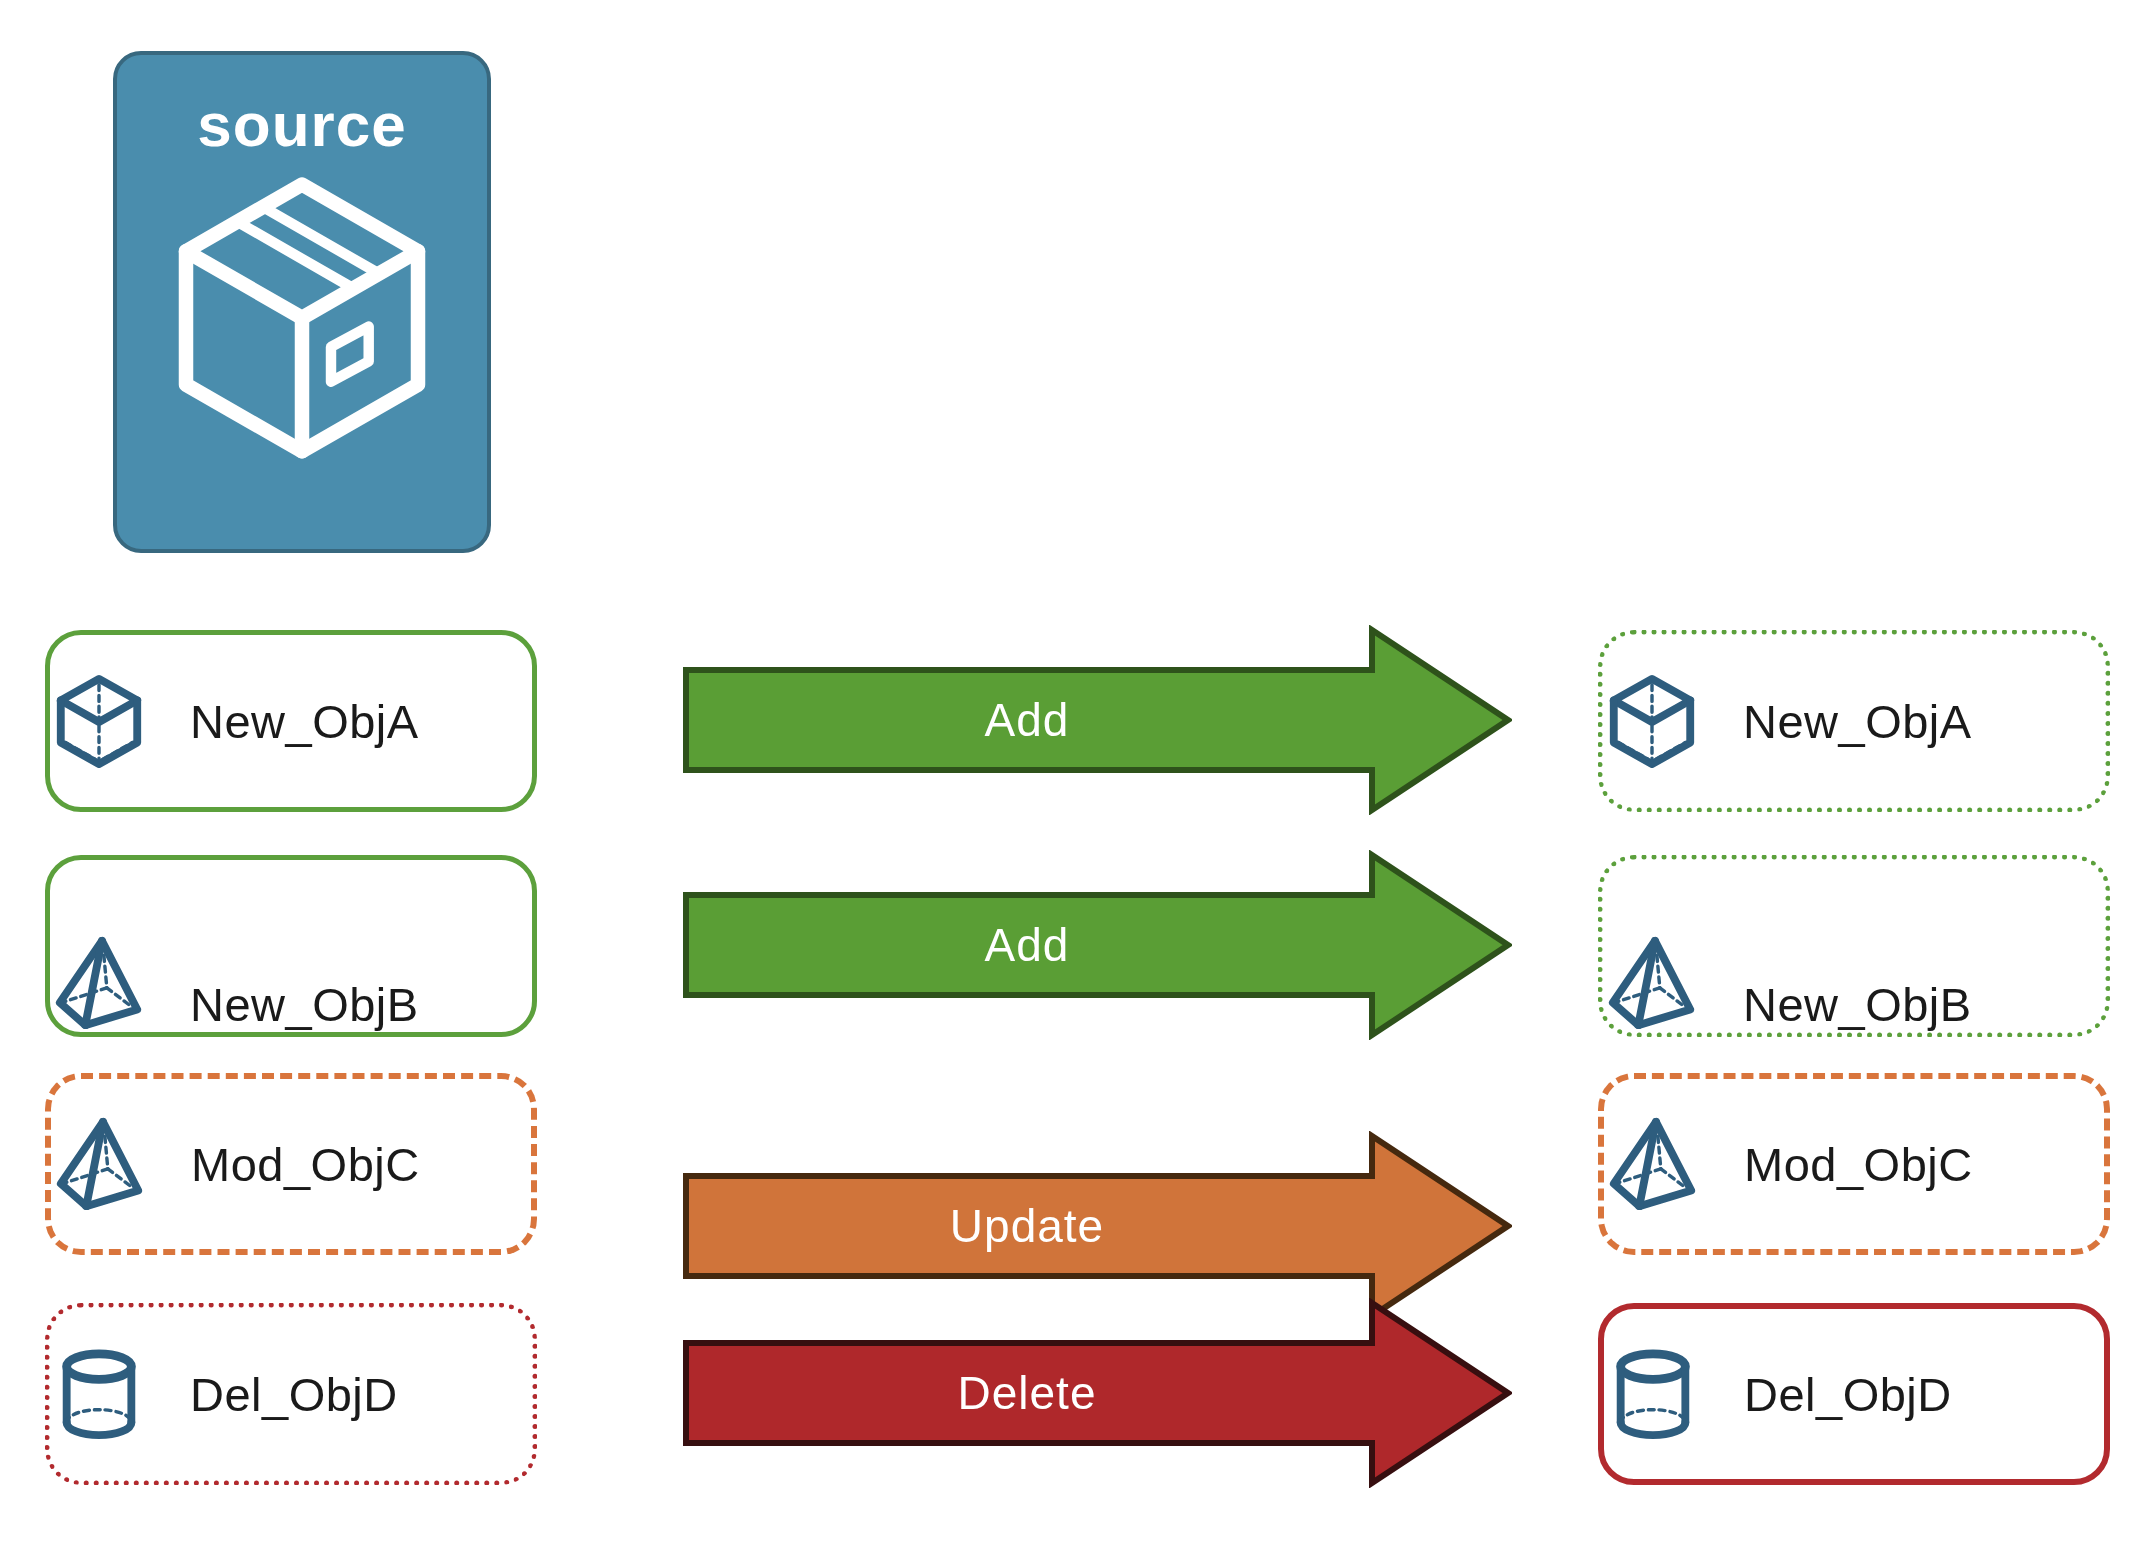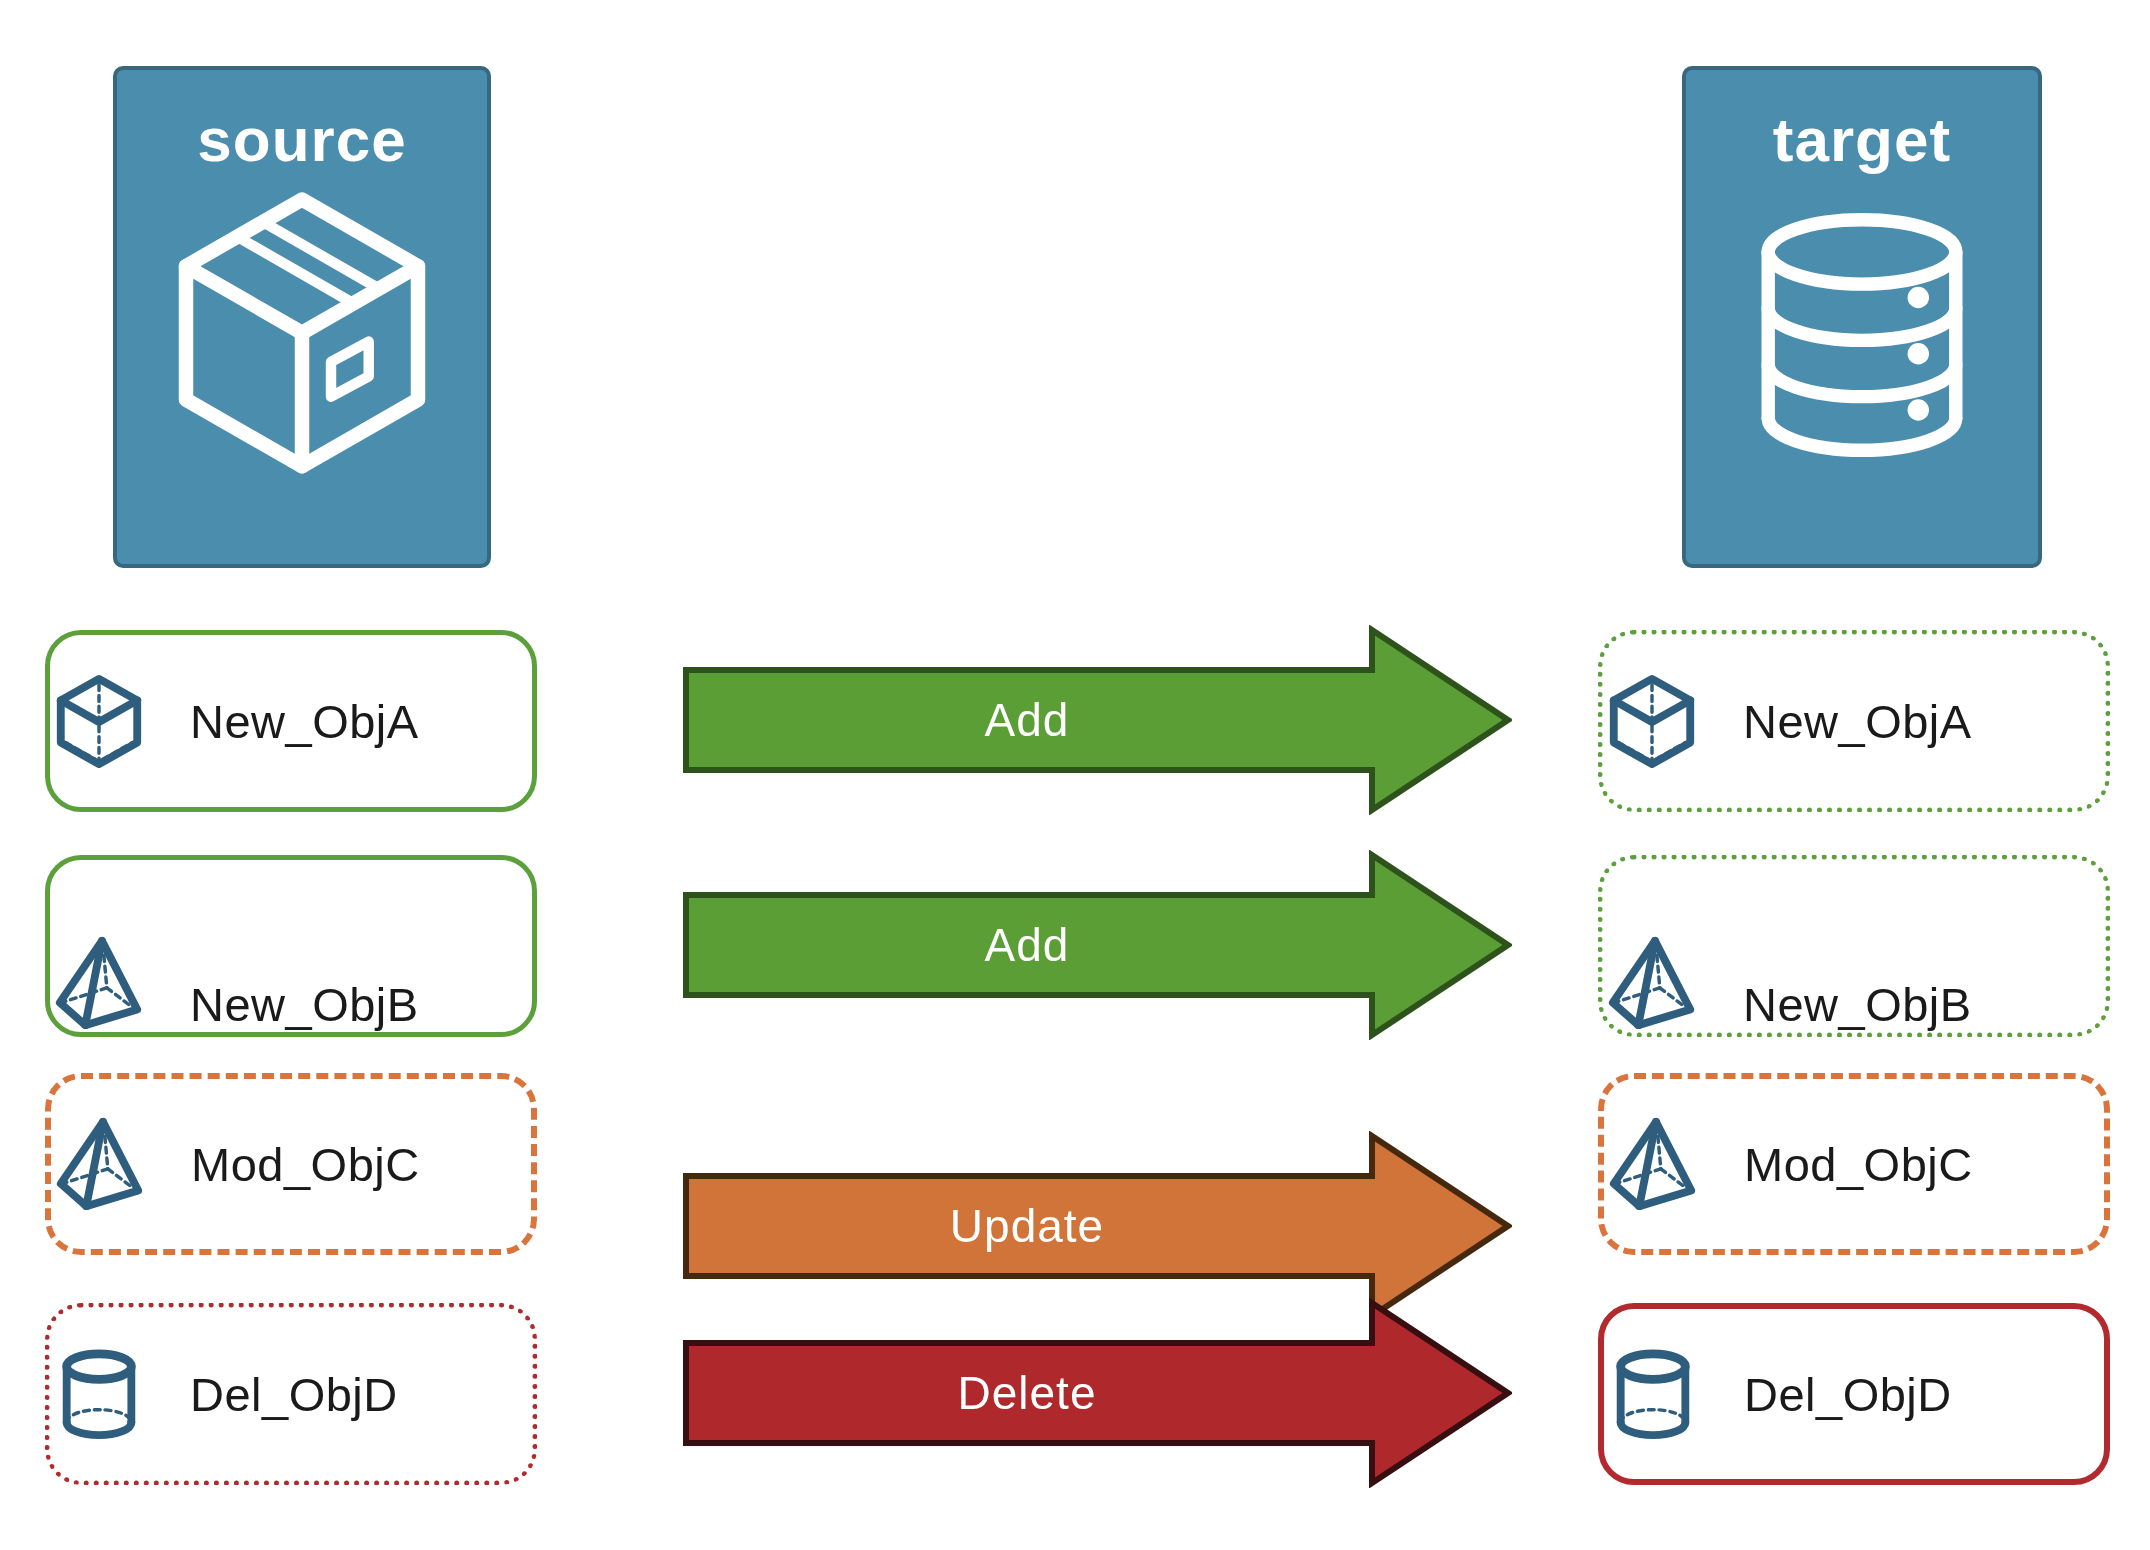--- a/index.html
+++ b/index.html
@@ -8,25 +8,25 @@
     width: 2150px;
     height: 1550px;
     background: #ffffff;
     overflow: hidden;
     font-family: "Liberation Sans", sans-serif;
   }
 
   
   .node {
     position: absolute;
-    top: 66px;
+    top: 51px;
     height: 502px;
     background: var(--node-fill, #4A8DAD);
     border: 4px solid var(--node-border, #38687F);
-    border-radius: 10px;
+    border-radius: 28px;
     box-sizing: border-box;
     display: flex;
     flex-direction: column;
     align-items: center;
   }
   .node.source { left: 113px; width: 378px; }
   .node.target { left: 1682px; width: 360px; }
   .node-title {
     margin-top: 34px;
     font-size: 62px;
@@ -105,35 +105,20 @@
         <path stroke-width="5" d="M50 5 L90 28 L50 51 L10 28 Z"></path>
         <path stroke-width="5" d="M10 28 V74 L50 97 L90 74 V28"></path>
         <path stroke-width="5" d="M50 51 V97"></path>
         <path stroke-width="3.6" d="M28 18 L68 41 M37 13 L77 36"></path>
         <path stroke-width="3.6" d="M60 61 L73 54 V66 L60 73 Z"></path>
       </g>
     </svg>
   </div>
 
 
-  <div class="node target">
-    <div class="node-title">target</div>
-    <svg class="node-icon" width="268" height="268" viewBox="0 0 100 100" style="margin-top:26px;">
-      <g class="white-stroke">
-        <ellipse cx="50" cy="19" rx="35" ry="12" stroke-width="5"></ellipse>
-        <path stroke-width="5" d="M15 19 V81 M85 19 V81"></path>
-        <path stroke-width="5" d="M15 81 A35 12 0 0 0 85 81"></path>
-        <path stroke-width="5" d="M15 40 A35 12 0 0 0 85 40"></path>
-        <path stroke-width="5" d="M15 61 A35 12 0 0 0 85 61"></path>
-        <circle cx="71" cy="36" r="4" fill="#ffffff" stroke="none"></circle>
-        <circle cx="71" cy="57" r="4" fill="#ffffff" stroke="none"></circle>
-        <circle cx="71" cy="78" r="4" fill="#ffffff" stroke="none"></circle>
-      </g>
-    </svg>
-  </div>
 
   <div class="obj-box left y0 b-green-solid">
     <svg class="obj-icon" viewBox="0 0 100 100">
       <g class="shape-stroke">
         <path stroke-width="8" d="M50 7 L89 29 L50 51 L11 29 Z"></path>
         <path stroke-width="8" d="M11 29 V72 L50 94 L89 72 V29"></path>
         <g stroke-width="3.5" stroke-dasharray="6 5">
           <path d="M50 13 V48"></path>
             <path d="M50 55 V90"></path>
           <path d="M16 72 L46 89"></path>

